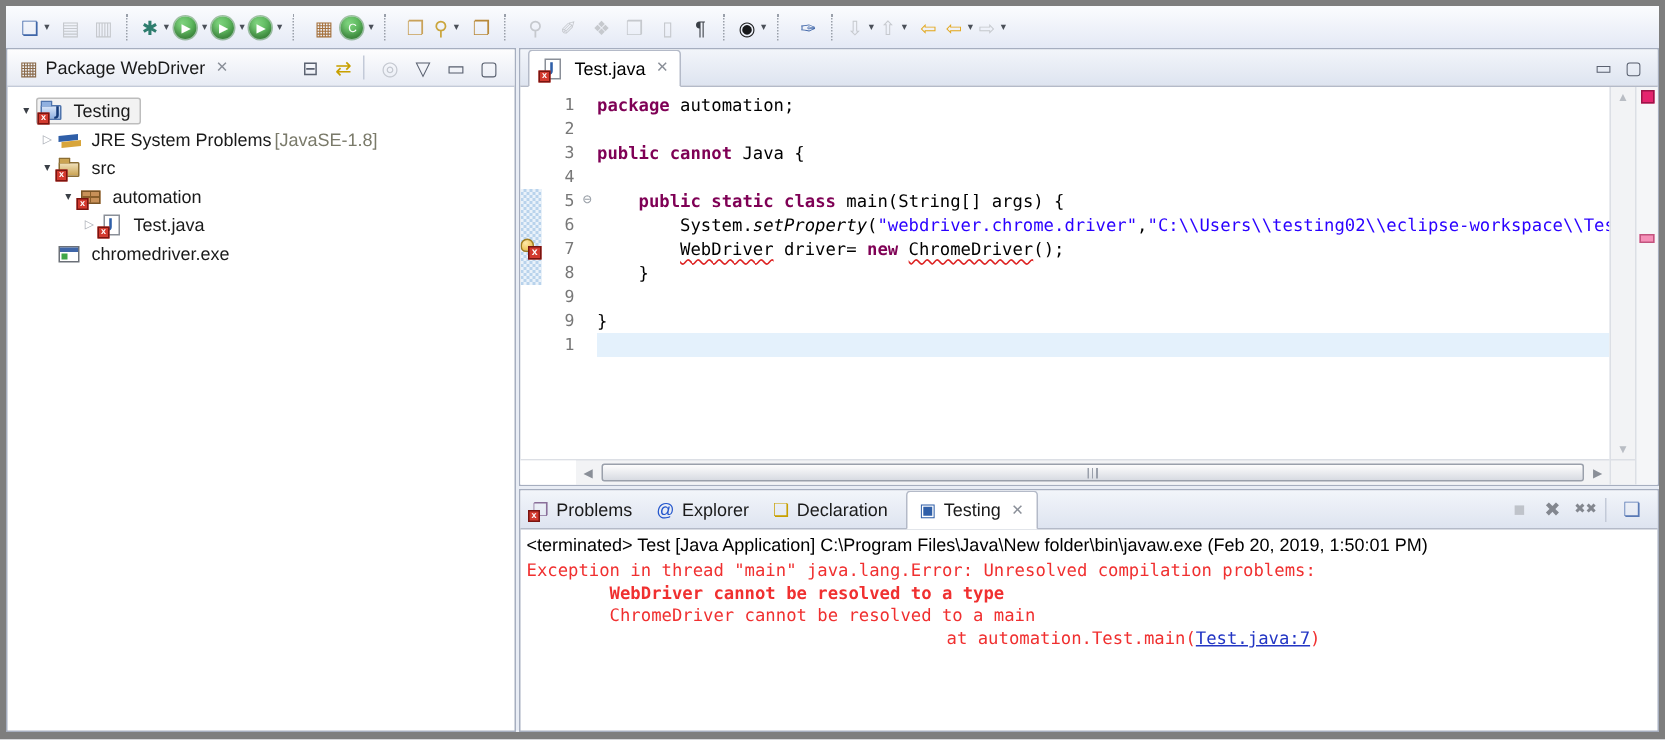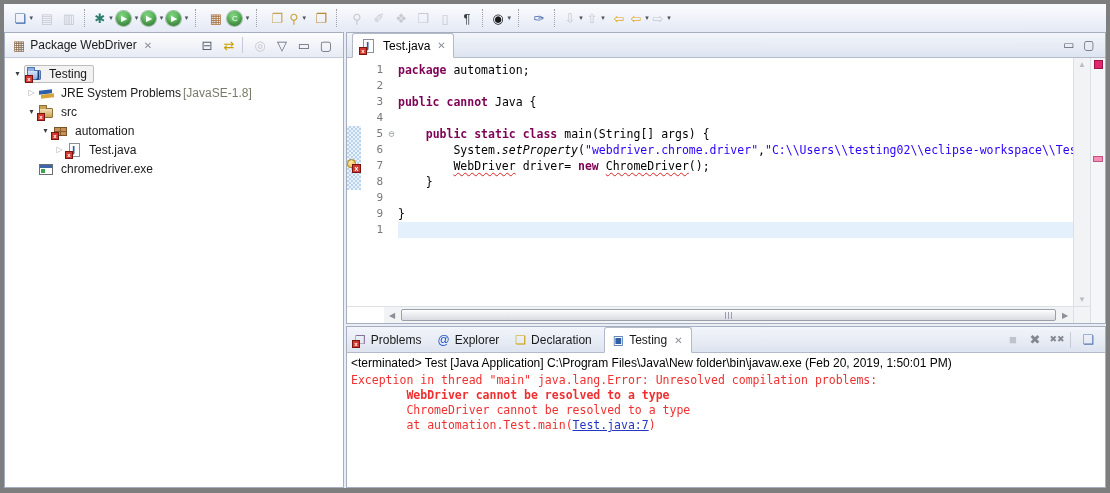--- a/index.html
+++ b/index.html
@@ -387,23 +387,23 @@
                 <div class="tbtn">
                   <span class="tbico" style="color: rgb(90, 122, 181);">❏</span>
                 </div>
               </div>
             </div>
           <div class="consolebody">
             <div class="ctitle">&lt;terminated&gt; Test [Java Application] C:\Program Files\Java\New folder\bin\javaw.exe (Feb 20, 2019, 1:50:01 PM)</div>
             <div id="console-lines">
                 <div class="cline" style="color: rgb(240, 48, 48);">Exception in thread "main" java.lang.Error: Unresolved compilation problems: </div>
                 <div class="cline" style="color: rgb(240, 48, 48); font-weight: bold;">	WebDriver cannot be resolved to a type</div>
-                <div class="cline" style="color: rgb(240, 48, 48);">	ChromeDriver cannot be resolved to a type</div>
+                <div class="cline" style="color: rgb(240, 48, 48);">	ChromeDriver cannot be resolved to a main</div>
                 <div class="cline" style="color: rgb(240, 48, 48);"></div>
-                <div class="cline" style="color: rgb(240, 48, 48);"><span>	at automation.Test.main(</span><span class="clink" style="color: rgb(35, 54, 196);">Test.java:7</span><span>)</span></div>
+                <div class="cline" style="color: rgb(240, 48, 48); text-align: center;"><span>	at automation.Test.main(</span><span class="clink" style="color: rgb(35, 54, 196);">Test.java:7</span><span>)</span></div>
               </div>
           </div>
         </div>
 
       </div>
     </div>
   </div>
 </div>
 
 </body></html>

